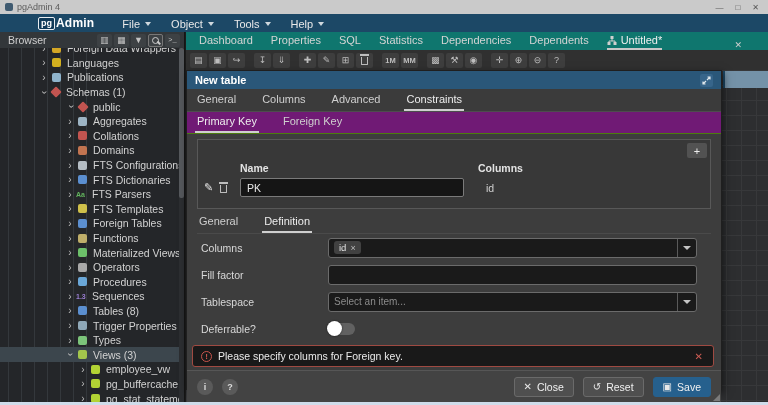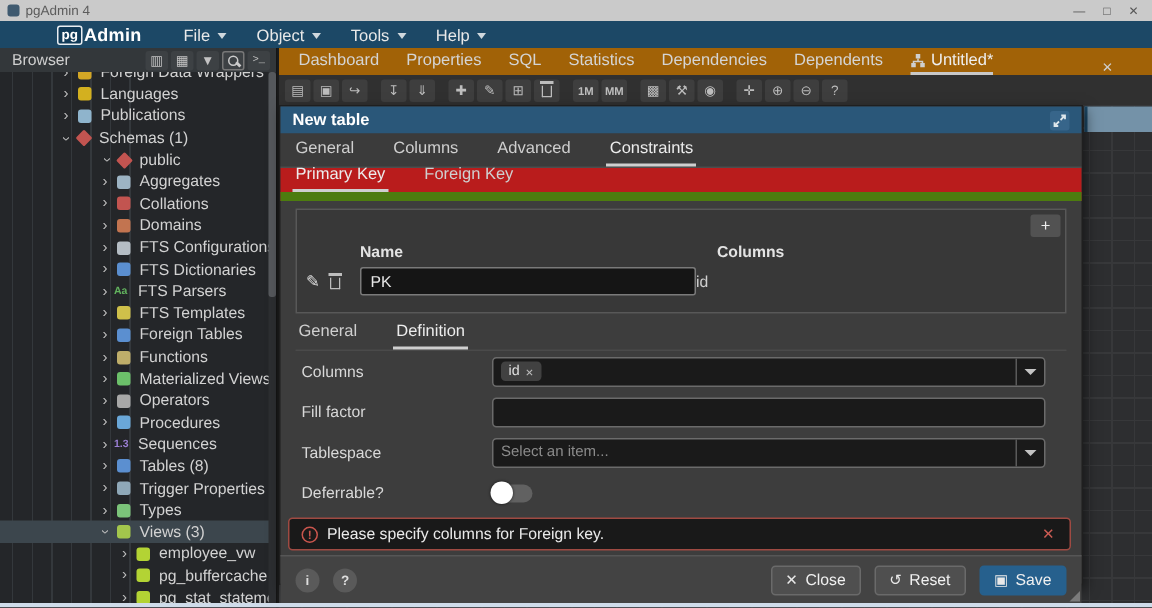--- a/index.html
+++ b/index.html
@@ -43,21 +43,21 @@
   .trow.selected { background:#3c464d; }
   .tarrow { width:8px; font-size:10px; color:#bdbdbd; display:inline-block; text-align:center; flex:none; }
   .tarrow.rot { transform:rotate(90deg); }
   .ticon { width:9px; height:9px; border-radius:2px; margin:0 6px 0 4px; flex:none; }
   .ticon.diamond { transform:rotate(45deg); width:8px; height:8px; border-radius:1px; }
   .ticon-text { font-size:7px; font-weight:bold; margin:0 3px 0 2px; flex:none; width:13px; }
   .vscroll { position:absolute; right:0; top:16px; width:5px; height:357px; background:#2c2e31; }
   .vthumb { position:absolute; top:0; left:0; width:5px; height:150px; background:#55585c; border-radius:2px; }
   
   .main { position:absolute; left:186px; top:32px; width:582px; height:373px; }
-  .tabbar { height:18px; background:#a16207; display:flex; align-items:flex-end; padding:0 22px 0 4px; }
+  .tabbar { height:18px; background:#0f766e; display:flex; align-items:flex-end; padding:0 22px 0 4px; }
   .tab { font-size:11px; color:#d4d4d4; margin:0 9px; height:18px; display:inline-flex; align-items:center; gap:4px; border-bottom:2px solid transparent; }
   .tab.active { color:#efefef; border-bottom:2px solid #c8c8c8; }
   .tab svg { display:block; }
   .tabclose { margin-left:auto; color:#cfcfcf; font-size:9px; padding:0 4px; }
   .erdbar { height:20px; background:#303030; display:flex; align-items:center; padding:0 4px; }
   .tgroup { display:flex; margin-right:7px; }
   .tbtn { min-width:17px; height:15px; background:#3e3e3e; border-radius:2px; margin-right:2px;
     display:flex; align-items:center; justify-content:center; color:#bdbdbd; font-size:9px; }
   .ttext { font-size:7.5px; font-weight:bold; color:#bdbdbd; padding:0 2px; }
   .icon-trash { width:7px; height:8px; border:1px solid #bdbdbd; border-top:none; border-radius:0 0 1px 1px; position:relative; display:inline-block; margin-top:2px; }
@@ -68,33 +68,33 @@
   .canvas-node { position:absolute; right:0; top:1px; width:45px; height:17px; background:#7492a8; border-left:2px solid #1c4866; }
   
   .dialog { position:absolute; left:0px; top:38px; width:536px; height:320px; background:#3d3d3d;
     border:1px solid #1f1f1f; box-shadow:2px 3px 8px rgba(0,0,0,.5); display:flex; flex-direction:column; }
   .dheader { height:18px; background:#2a5779; display:flex; align-items:center; padding:0 8px; flex:none; }
   .dtitle { font-size:11px; font-weight:bold; color:#fff;text-align:center; }
   .dexpand { margin-left:auto; width:13px; height:13px; background:#37658a; border-radius:2px; display:flex; align-items:center; justify-content:center; }
   .dtabs { height:23px; background:#3b3b3b; display:flex; align-items:flex-end; padding:0 8px; border-bottom:1px solid #4d4d4d; flex:none; }
   .dtab { font-size:11px; color:#cfcfcf; margin-right:22px; padding:4px 2px 4px; border-bottom:2px solid transparent; }
   .dtab.active { color:#ececec; border-bottom:2px solid #cfcfcf; }
-  .dtabs.sub { height:22px; border-bottom:6px solid #4d7c0f; background:#b91c1c; }
+  .dtabs.sub { height:22px; border-bottom:1px solid #4d7c0f; background:#701a75; }
   .dcontent { flex:1; padding:5px 10px 0 10px; }
   .grid-panel { border:1px solid #585858; background:#383838; height:70px; position:relative; }
   .addbtn { position:absolute; top:3px; right:3px; width:20px; height:15px; background:#525252; border-radius:2px;
     color:#eee; font-size:11px; display:flex; align-items:center; justify-content:center; }
   .ghead { position:absolute; top:22px; left:0; right:16px; display:flex; font-size:10.5px; font-weight:bold; color:#e3e3e3; }
   .ghead .c1 { width:42px; flex:none; }
   .ghead .c2 { width:238px; flex:none; }
   .grow { position:absolute; top:38px; left:0; right:0; display:flex; align-items:center; }
   .rowicons { width:42px; flex:none; display:flex; align-items:center; justify-content:flex-start; gap:7px; padding-left:6px; }
   .icon-pencil { color:#e0e0e0; font-size:11px; }
   .pk-input { width:224px; height:19px; background:#151515; border:1px solid #7a7a7a; border-radius:2px;
-    color:#e8e8e8; font-size:10.5px; padding:0 6px; font-family:"Liberation Sans", sans-serif; flex:none; margin-right:0; }
+    color:#e8e8e8; font-size:10.5px; padding:0 6px; font-family:"Liberation Sans", sans-serif; flex:none; margin-right:22px; }
   .gval { font-size:10.5px; color:#d0d0d0; }
   .frow { display:flex; align-items:center; height:27px; }
   .flabel { width:131px; flex:none; font-size:10.5px; color:#d8d8d8; padding-left:4px; }
   .fctrl { flex:1; height:20px; background:#1a1a1a; border:1px solid #6b6b6b; border-radius:3px;
     display:flex; align-items:center; padding-left:5px; position:relative; margin-right:14px; }
   .fctrl.noarrow { padding-left:0; }
   .chip { background:#414141; border-radius:3px; color:#e0e0e0; font-size:9.5px; padding:1px 5px; display:inline-flex; align-items:center; gap:4px; }
   .chip .x { font-size:9px; color:#bbb; }
   .ph { color:#8b8b8b; font-size:10px; }
   .chevzone { position:absolute; right:0; top:0; bottom:0; width:19px; border-left:1px solid #5a5a5a;

